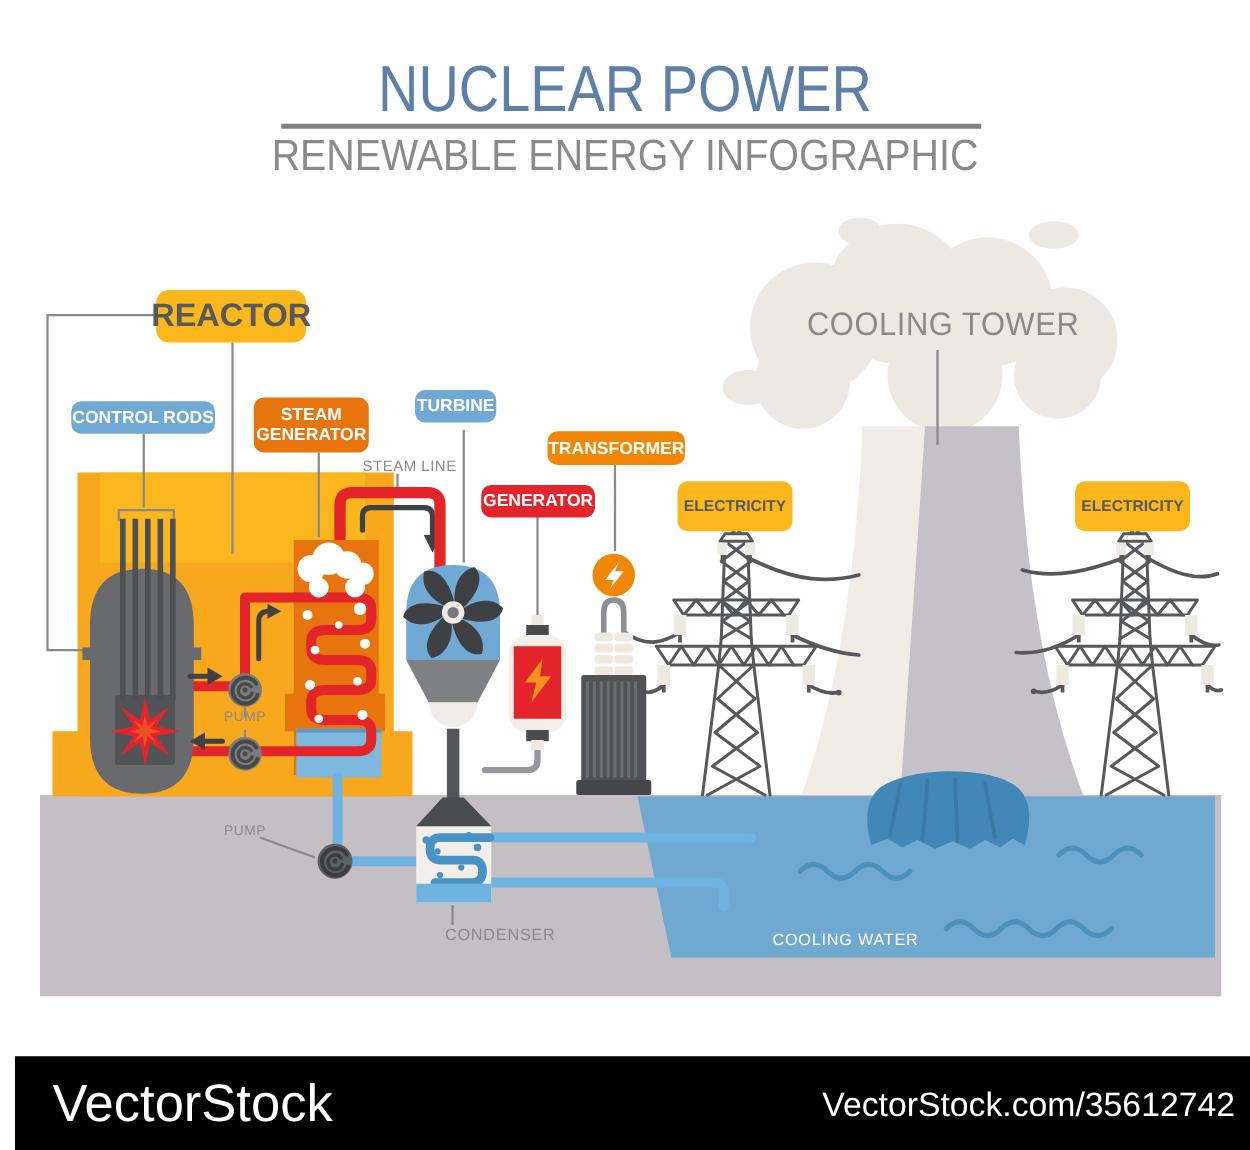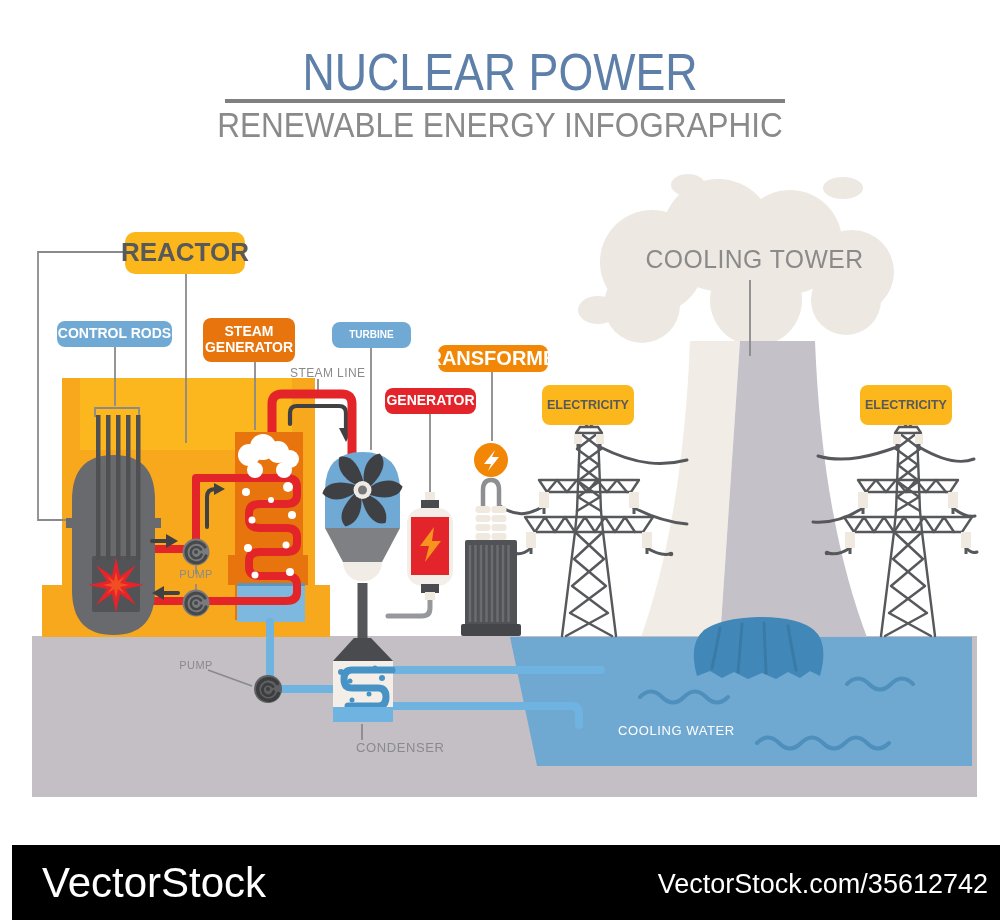--- a/index.html
+++ b/index.html
@@ -15,36 +15,36 @@
   .subtitle{position:absolute;left:0;top:105px;width:1000px;text-align:center;
          font-size:35px;color:#8a8a8a;transform:scaleX(0.9);transform-origin:50% 50%;white-space:nowrap;}
 
   
   .badge{position:absolute;display:flex;align-items:center;justify-content:center;
          text-align:center;font-weight:bold;border-radius:8px;color:#fff;line-height:1.12;}
   .b-reactor{left:125px;top:232px;width:120px;height:42px;background:#fbb71b;color:#58595b;
              font-size:26px;border-radius:10px;}
   .b-control{left:57px;top:321px;width:115px;height:26px;background:#6fa9d4;font-size:14px;}
   .b-steamgen{left:203px;top:318px;width:92px;height:44px;background:#e8740d;font-size:14px;padding:0 4px;box-sizing:border-box;}
-  .b-turbine{left:332px;top:322px;width:79px;height:26px;background:#6fa9d4;font-size:10px;}
+  .b-turbine{left:332px;top:312px;width:65px;height:26px;background:#6fa9d4;font-size:14px;}
   .b-generator{left:385px;top:388px;width:91px;height:26px;background:#e3242b;font-size:14px;}
-  .b-transformer{left:438px;top:345px;width:110px;height:27px;background:#f28705;font-size:20px;}
+  .b-transformer{left:438px;top:345px;width:110px;height:27px;background:#f28705;font-size:14px;}
   .b-elec{width:92px;height:40px;background:#fbb71b;color:#58595b;font-size:12.5px;}
   .b-elec1{left:542px;top:385px;}
   .b-elec2{left:860px;top:385px;}
 
   
   .lbl{position:absolute;color:#8a8a8b;white-space:nowrap;}
   .l-coolingtower{left:640px;top:244px;width:220px;text-align:center;font-size:26px;
                   transform:scaleX(0.95);letter-spacing:0.5px;}
   .l-steamline{left:290px;top:366px;font-size:12px;letter-spacing:0.4px;}
   .l-pump1{left:176px;top:568px;width:40px;text-align:center;font-size:11px;letter-spacing:0.4px;}
   .l-pump2{left:176px;top:659px;width:40px;text-align:center;font-size:11px;letter-spacing:0.4px;}
   .l-condenser{left:320px;top:740px;width:85px;text-align:center;font-size:13px;letter-spacing:0.6px;margin-left:36px;}
-  .l-coolingwater{left:618px;top:723px;font-size:13px;color:#ffffff;letter-spacing:0.6px;}
+  .l-coolingwater{left:618px;top:744px;font-size:13px;color:#ffffff;letter-spacing:0.6px;}
 
   
   .footer{position:absolute;left:12px;top:845px;width:1000px;height:75px;background:#000;}
   .wm-brand{position:absolute;left:30px;top:14px;color:#fff;font-size:42px;}
   .wm-ref{position:absolute;right:24px;top:24px;color:#fff;font-size:27px;}
 </style>
 </head>
 <body>
 
 <div id="stage">

